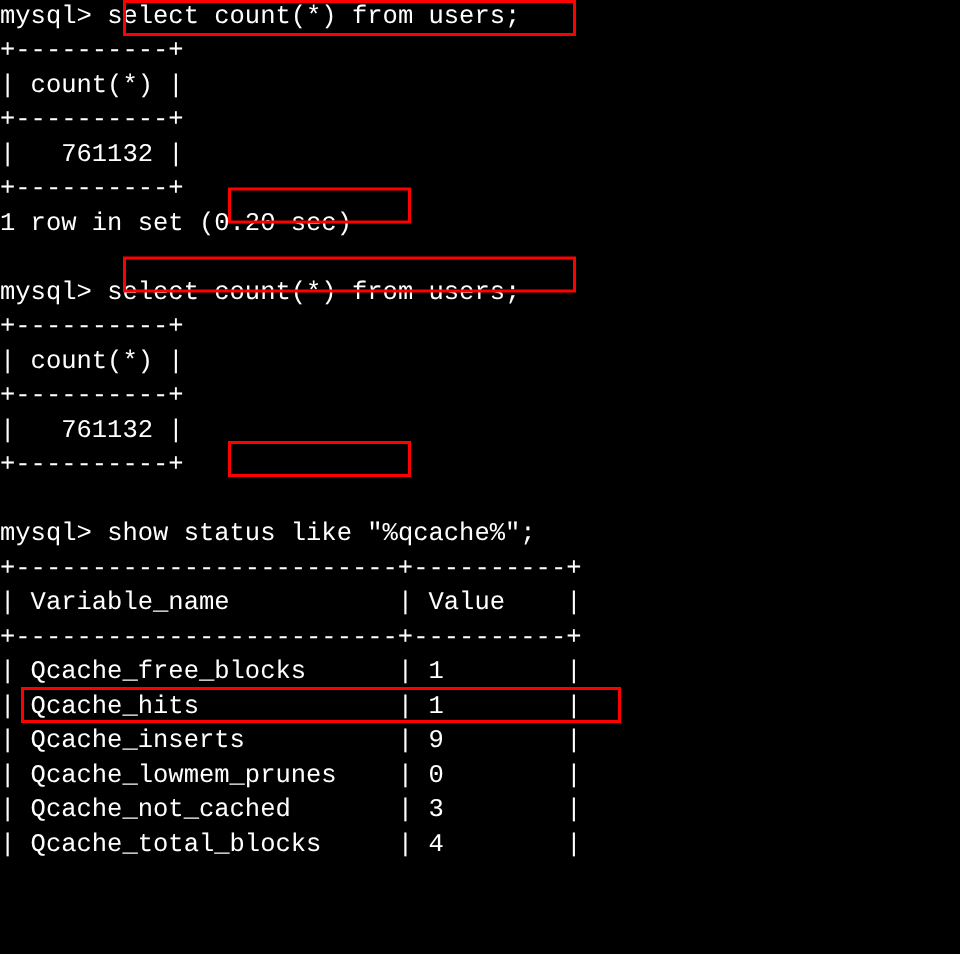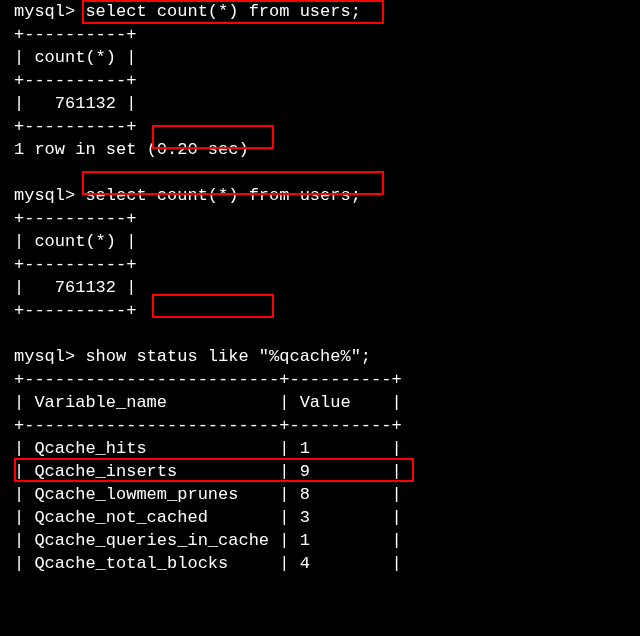--- a/index.html
+++ b/index.html
@@ -13,21 +13,20 @@
   }
   .screen{
     position:relative;
     width:640px;
     height:636px;
     background:#000;
     overflow:hidden;
   }
   .line{
     white-space:pre;
-    padding-left:14px;
   }
   .hl{
     position:absolute;
     border:2px solid #ff0000;
     box-sizing:border-box;
     pointer-events:none;
   }
 </style>
 </head>
 <body>
@@ -47,25 +46,25 @@
   <div class="line">| count(*) |</div>
   <div class="line">+----------+</div>
   <div class="line">|   761132 |</div>
   <div class="line">+----------+</div>
   <div class="line"> </div>
 
   <div class="line"><span>mysql&gt;</span> <span>show status like "%qcache%";</span></div>
   <div class="line">+-------------------------+----------+</div>
   <div class="line">| Variable_name           | Value    |</div>
   <div class="line">+-------------------------+----------+</div>
+  <div class="line">| Qcache_free_blocks      | 1        |</div>
   <div class="line">| Qcache_hits             | 1        |</div>
   <div class="line">| Qcache_inserts          | 9        |</div>
-  <div class="line">| Qcache_lowmem_prunes    | 8        |</div>
+  <div class="line">| Qcache_lowmem_prunes    | 0        |</div>
   <div class="line">| Qcache_not_cached       | 3        |</div>
-  <div class="line">| Qcache_queries_in_cache | 1        |</div>
   <div class="line">| Qcache_total_blocks     | 4        |</div>
 
   <div class="hl" style="left:82px; top:0px;  width:302px; height:24px;"></div>
   <div class="hl" style="left:152px; top:125px; width:122px; height:24px;"></div>
   <div class="hl" style="left:82px; top:171px; width:302px; height:24px;"></div>
   <div class="hl" style="left:152px; top:294px; width:122px; height:24px;"></div>
   <div class="hl" style="left:14px; top:458px; width:400px; height:24px;"></div>
 </div>
 
 </body></html>

